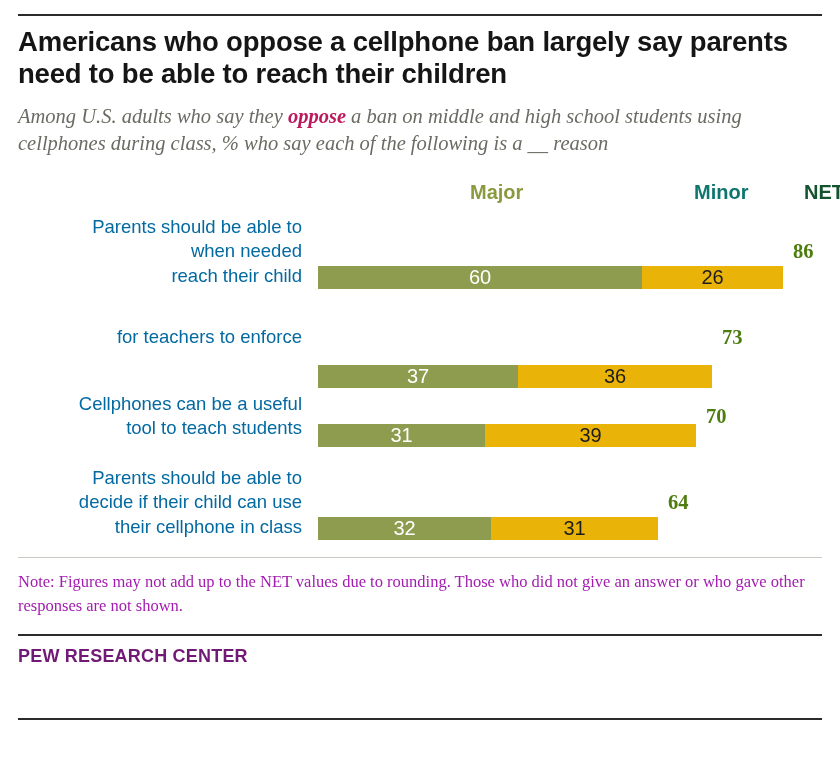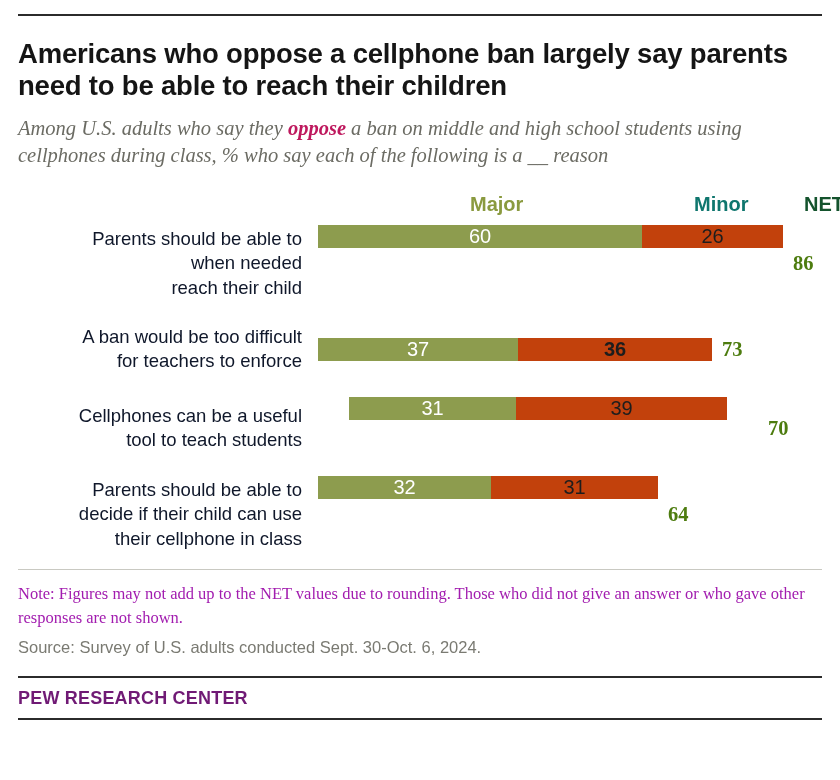--- a/index.html
+++ b/index.html
@@ -12,21 +12,21 @@
     background: #ffffff;
     font-family: "Liberation Sans", sans-serif;
     color: #1a1a1a;
     overflow: hidden;
   }
   .page {
     position: relative;
     width: 840px;
     height: 736px;
     box-sizing: border-box;
-    padding: 12px 18px;
+    padding: 0 18px;
   }
   .rule-top {
     position: absolute;
     left: 18px;
     right: 18px;
     top: 14px;
     height: 2px;
     background: #2b2b2b;
   }
   .title {
@@ -76,38 +76,38 @@
     align-items: center;
     margin-bottom: 17px;
   }
   .label {
     width: 300px;
     text-align: right;
     padding-right: 16px;
     box-sizing: border-box;
     font-size: 18.5px;
     line-height: 1.33;
-    color: #0f172a;
+    color: #0369a1;
   }
   .bars {
     position: relative;
     height: 100%;
     display: flex;
-    align-items: flex-start;
+    align-items: flex-end;
   }
   .seg {
     display: flex;
     align-items: center;
     justify-content: center;
     font-size: 20px;
     color: #1d1d1d;
   }
   .seg.major { background: #8d9c4e; }
   .seg.major .val { color: #ffffff; }
-  .seg.minor { background: #c2410c; }
+  .seg.minor { background: #eab308; }
   .netval {
     font-size: 20.5px;
     font-weight: bold;
     color: #4d7c0f;
     padding-left: 10px;
     white-space: nowrap;
     font-family: Liberation Serif, serif;
   }
 
   .rule-bot {
@@ -182,35 +182,34 @@
         </div>
         <div class="seg minor" style="width:141px;">
           <span class="val">26</span>
         </div>
       </div>
       <div class="netval">86</div>
     </div>
 
     <div class="row" style="height:62px;">
       <div class="label">
-        <div>A ban would be too difficult</div>
         <div>for teachers to enforce</div>
       </div>
       <div class="bars" style="height:62px;margin-top:40px;">
         <div class="seg major" style="width:200px;">
           <span class="val">37</span>
         </div>
-        <div class="seg minor" style="width:194px;font-weight:bold;">
+        <div class="seg minor" style="width:194px;">
           <span class="val">36</span>
         </div>
       </div>
       <div class="netval">73</div>
     </div>
 
-    <div class="row" style="height:62px;gap:31px;">
+    <div class="row" style="height:62px;">
       <div class="label">
         <div>Cellphones can be a useful</div>
         <div>tool to teach students</div>
       </div>
       <div class="bars" style="height:62px;">
         <div class="seg major" style="width:167px;">
           <span class="val">31</span>
         </div>
         <div class="seg minor" style="width:211px;">
           <span class="val">39</span>
@@ -234,20 +233,19 @@
         </div>
       </div>
       <div class="netval">64</div>
     </div>
 
   </div>
 
   <div class="rule-bot"></div>
 
   <div class="note">Note: Figures may not add up to the NET values due to rounding. Those who did not give an answer or who gave other responses are not shown.</div>
-  <div class="source">Source: Survey of U.S. adults conducted Sept. 30-Oct. 6, 2024.</div>
 
   <div class="rule-brand"></div>
   <div class="brand">PEW RESEARCH CENTER</div>
 
   <div class="rule-bottom2"></div>
 
 </div>
 
 </body></html>

